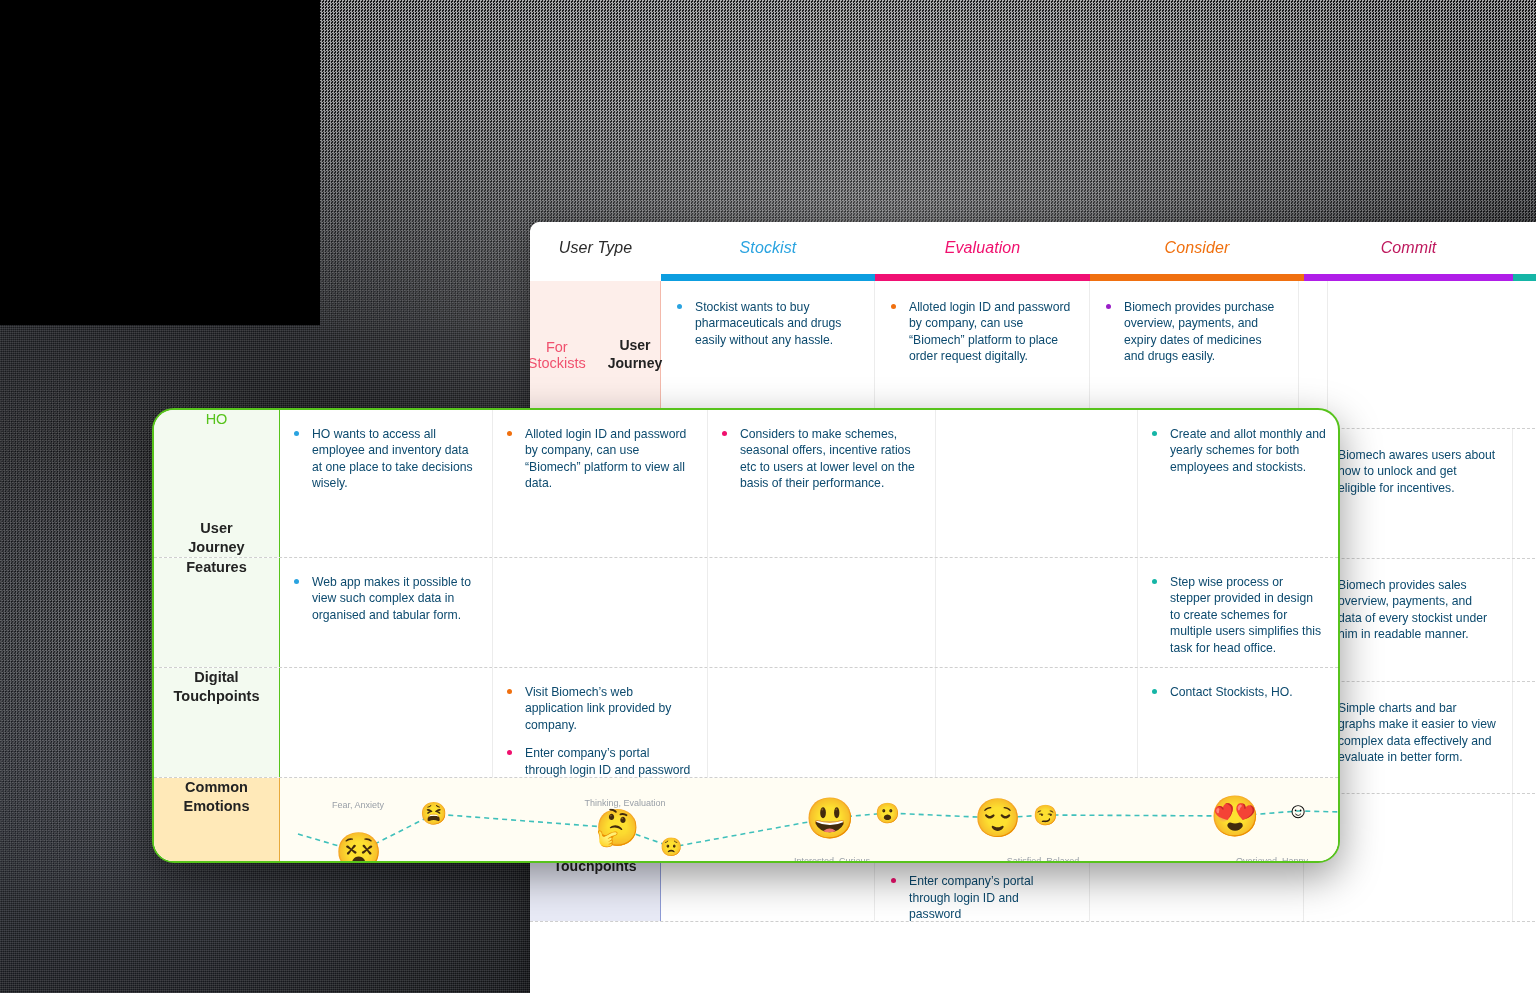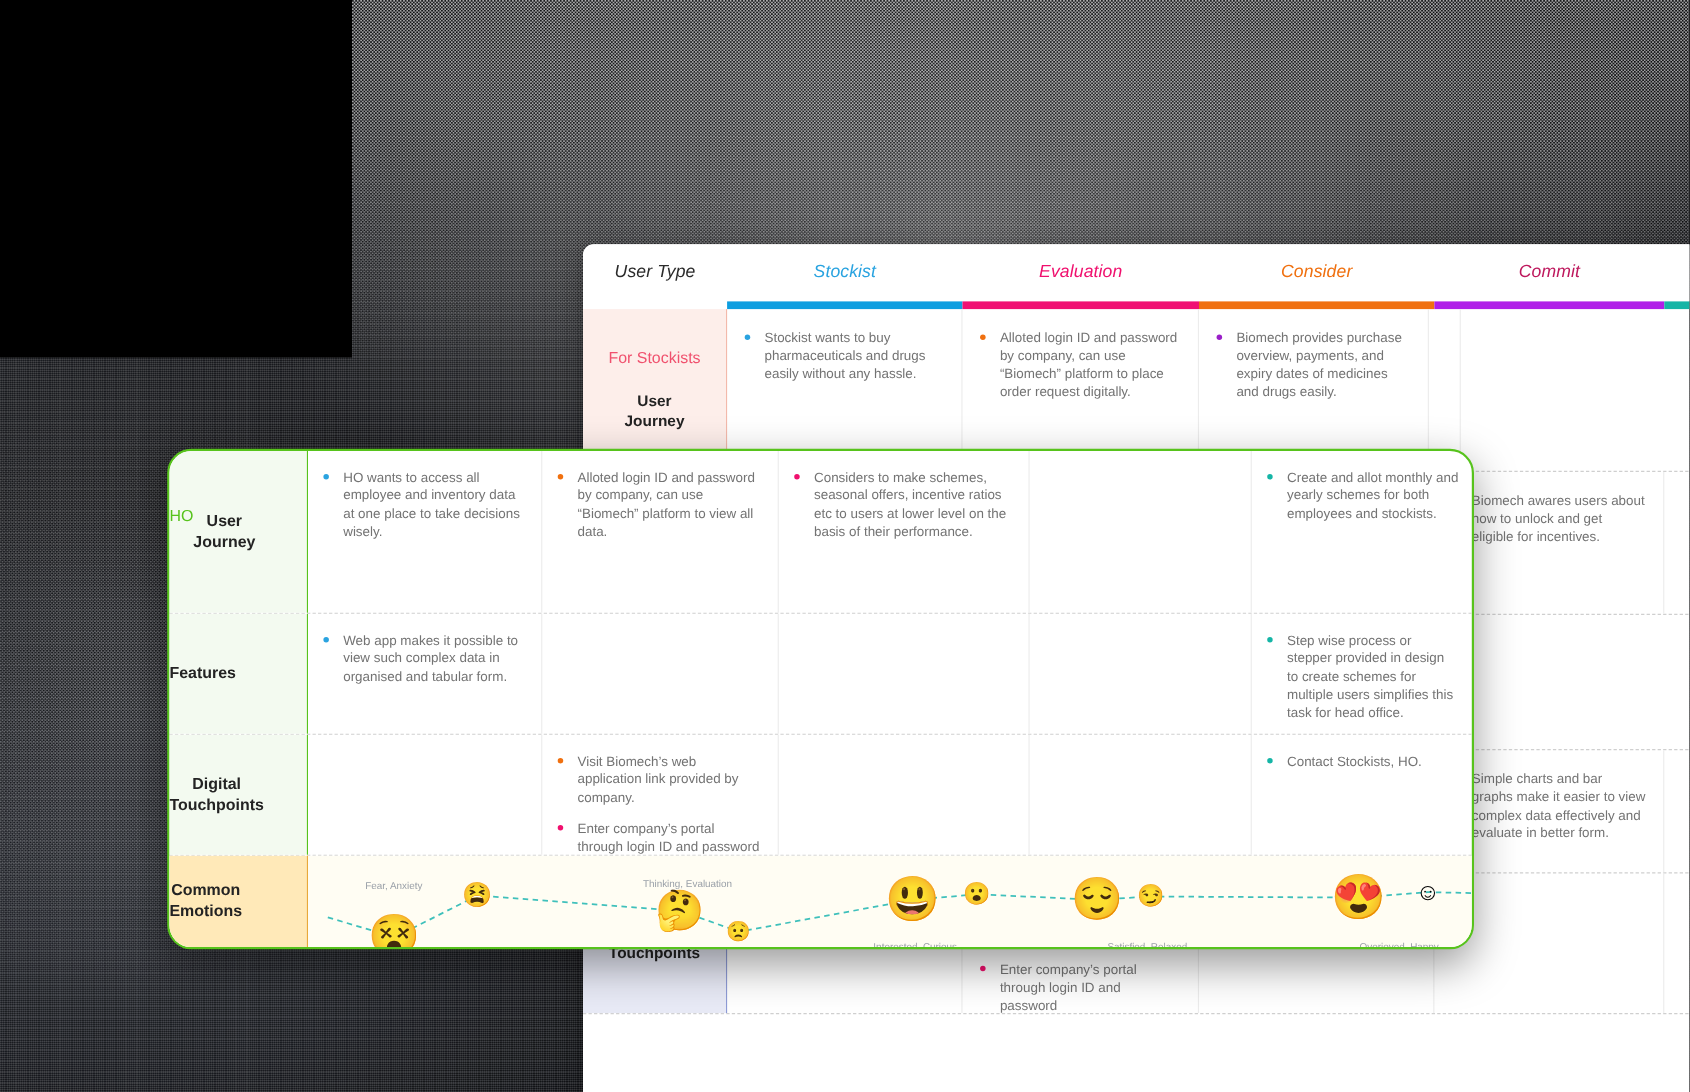--- a/index.html
+++ b/index.html
@@ -71,37 +71,37 @@
     font-size: 16px;
     letter-spacing: .1px;
     font-style: italic;
   }
   .bt-headcell.usertype { color: #2b2b2b; }
   .bt-colorbar { display: flex; height: 7px; }
   .bt-colorbar .seg { height: 100%; }
   .bt-body { display: flex; flex-direction: column; }
   .bt-row { display: flex; border-bottom: 1px dashed #cfcfcf; }
   .bt-label {
-    display: flex; flex-direction: column; align-items: center; justify-content: center;
+    display: flex; flex-direction: row; align-items: center; justify-content: center;
     gap: 22px; text-align: center;
     font-size: 14.5px; color: #232323;
     padding: 14px 6px;
   }
   .bt-label .sub { font-size: 14px; font-weight: bold; line-height: 1.25; }
   .bt-label .tag { font-size: 14.5px; }
   .bt-cell {
     padding: 18px 16px 14px 12px;
     border-right: 1px solid #ececec;
   }
   .bullet-list { list-style: none; }
   .bullet-list li {
     position: relative;
     padding-left: 22px;
     margin-bottom: 12px;
-    color: #737373;
+    color: #0c4a6e;
     font-size: 12.2px;
     line-height: 1.35;
   }
   .bullet-list li::before {
     content: "";
     position: absolute; left: 4px; top: 5px;
     width: 5px; height: 5px; border-radius: 50%;
     background: var(--bc, #2aa3e0);
   }
 
@@ -117,22 +117,22 @@
     overflow: hidden;
     display: flex;
     flex-direction: column;
   }
   .ho-row { display: flex; border-bottom: 1px dashed #cfcfcf; }
   .ho-row:last-child { border-bottom: none; }
   .ho-label {
     width: 126px; flex: 0 0 126px;
     background: #f3faf0;
     border-right: 1px solid #57c31c;
-    display: flex; flex-direction: row;
-    align-items: center; justify-content: flex-start;
+    display: flex; flex-direction: column;
+    align-items: center; justify-content: space-between;
     text-align: center;
     color: #232323; font-size: 14.5px; font-weight: bold;
     line-height: 1.3;
   }
   .ho-label .ho-tag {
     color: #57c31c; font-weight: normal; font-size: 14.5px;
     margin-bottom: 26px;
   }
   .ho-cell {
     padding: 16px 16px 14px 10px;
@@ -243,20 +243,25 @@
           </div>
           <div class="bt-cell" style="width: 214px; flex: 0 0 214px;">
             <ul class="bullet-list"></ul>
           </div>
           <div class="bt-cell" style="width: 215px; flex: 0 0 215px;">
             <ul class="bullet-list"></ul>
           </div>
           <div class="bt-cell" style="width: 214px; flex: 0 0 214px;">
             <ul class="bullet-list"></ul>
           </div>
+          <div class="bt-cell" style="width: 209px; flex: 0 0 209px;">
+            <ul class="bullet-list">
+              <li style="--bc: #15b5a6;">Biomech provides sales overview, payments, and data of every stockist under him in readable manner.</li>
+            </ul>
+          </div>
           <div class="bt-cell" style="width: 27px; flex: 0 0 27px;">
             <ul class="bullet-list"></ul>
           </div>
         </div>
         <div class="bt-row" style="height: 112px;">
           <div class="bt-label" style="width: 131px; flex: 0 0 131px;"></div>
           <div class="bt-cell" style="width: 214px; flex: 0 0 214px;">
             <ul class="bullet-list"></ul>
           </div>
           <div class="bt-cell" style="width: 215px; flex: 0 0 215px;">

